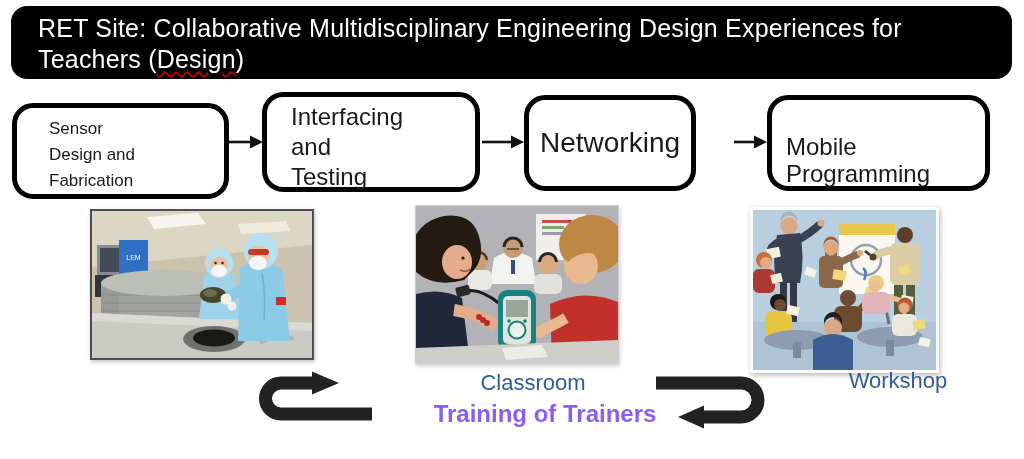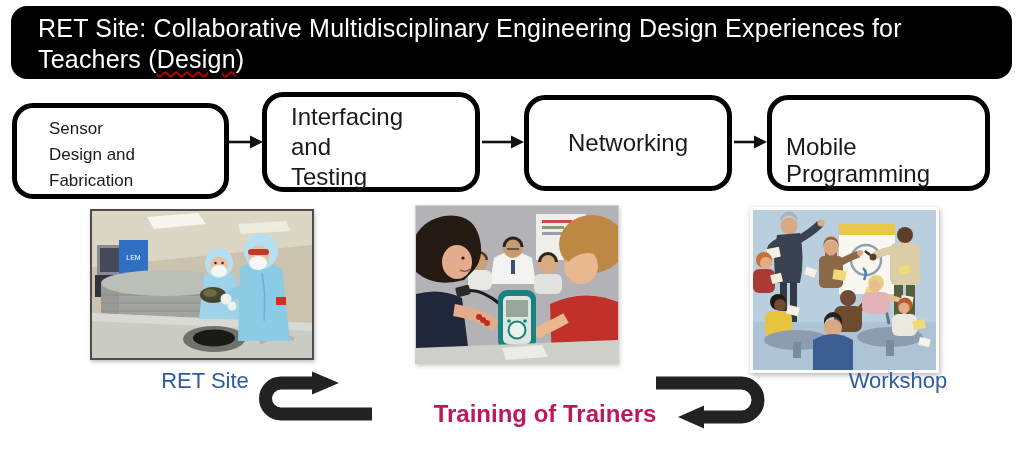--- a/index.html
+++ b/index.html
@@ -22,41 +22,41 @@
     text-underline-offset:3px;
   }
   
   .flow-box{
     position:absolute;border:5px solid #000;border-radius:21px;background:#fff;
     box-sizing:border-box;display:flex;color:#1a1a1a;
   }
   .flow-label{white-space:pre-line;}
   .box-1{left:12px;top:95px;width:217px;height:96px;align-items:flex-start;padding:8px 0 0 32px;font-size:17px;line-height:26px;margin-top:8px;}
   .box-2{left:262px;top:92px;width:218px;height:100px;align-items:flex-start;padding:5px 0 0 24px;font-size:24px;line-height:30px;}
-  .box-3{left:524px;top:95px;width:208px;height:96px;align-items:center;justify-content:center;font-size:24px;}
+  .box-3{left:524px;top:95px;width:172px;height:96px;align-items:center;justify-content:center;font-size:28px;}
   .box-4{left:767px;top:95px;width:223px;height:96px;align-items:flex-start;padding:33px 0 0 14px;font-size:24px;line-height:27px;}
   
   .overlay{position:absolute;left:0;top:0;width:1024px;height:459px;pointer-events:none;}
   
   .stage-photo{position:absolute;margin:0;line-height:0;}
   .stage-photo svg{display:block;}
   .photo-1{left:90px;top:209px;width:220px;height:147px;border:2px solid #4d4d4d;box-shadow:1px 2px 4px rgba(0,0,0,.25);}
   .photo-2{left:415px;top:205px;width:202px;height:157px;border:1px solid #cfcfcf;box-shadow:1px 2px 4px rgba(0,0,0,.2);}
   .photo-3{left:750px;top:207px;width:183px;height:160px;border:3px solid #fbfbf7;box-shadow:1px 2px 5px rgba(0,0,0,.3);}
   
   .caption{
     position:absolute;transform:translateX(-50%);
     color:#2e5c9e;font-size:22px;white-space:nowrap;
   }
   .cap-1{left:205px;top:368px;}
   .cap-2{left:533px;top:370px;}
   .cap-3{left:898px;top:368px;}
   .tot-label{
     position:absolute;left:545px;top:400px;transform:translateX(-50%);
-    font-size:24px;font-weight:bold;color:#be185d;white-space:nowrap;
+    font-size:24px;font-weight:bold;color:#8b5cf6;white-space:nowrap;
   }
 </style>
 </head>
 <body>
 
 <div class="slide">
 
   <div class="title-banner">
     <p class="title-text"><span>RET Site: Collaborative Multidisciplinary Engineering Design Experiences for
 Teachers (</span><span class="misspelled">Design</span><span>)</span></p>
@@ -252,18 +252,18 @@
     <g>
       <path d="M 372 414 H 281 A 15.5 15.5 0 0 1 281 383 H 312" fill="none" stroke="#222222" stroke-width="13"></path>
       <polygon points="312,371.5 312,394.5 339,383" fill="#222222"></polygon>
     </g>
     <g>
       <path d="M 656 383 H 741 A 17 17 0 0 1 741 417 H 704" fill="none" stroke="#222222" stroke-width="13"></path>
       <polygon points="704,405.5 704,428.5 678,417" fill="#222222"></polygon>
     </g>
   </svg>
 
-  <div class="caption cap-1">RET Site</div>
+  <div class="caption cap-2">Classroom</div>
   <div class="caption cap-3">Workshop</div>
 
   <div class="tot-label">Training of Trainers</div>
 
 </div>
 
 </body></html>

